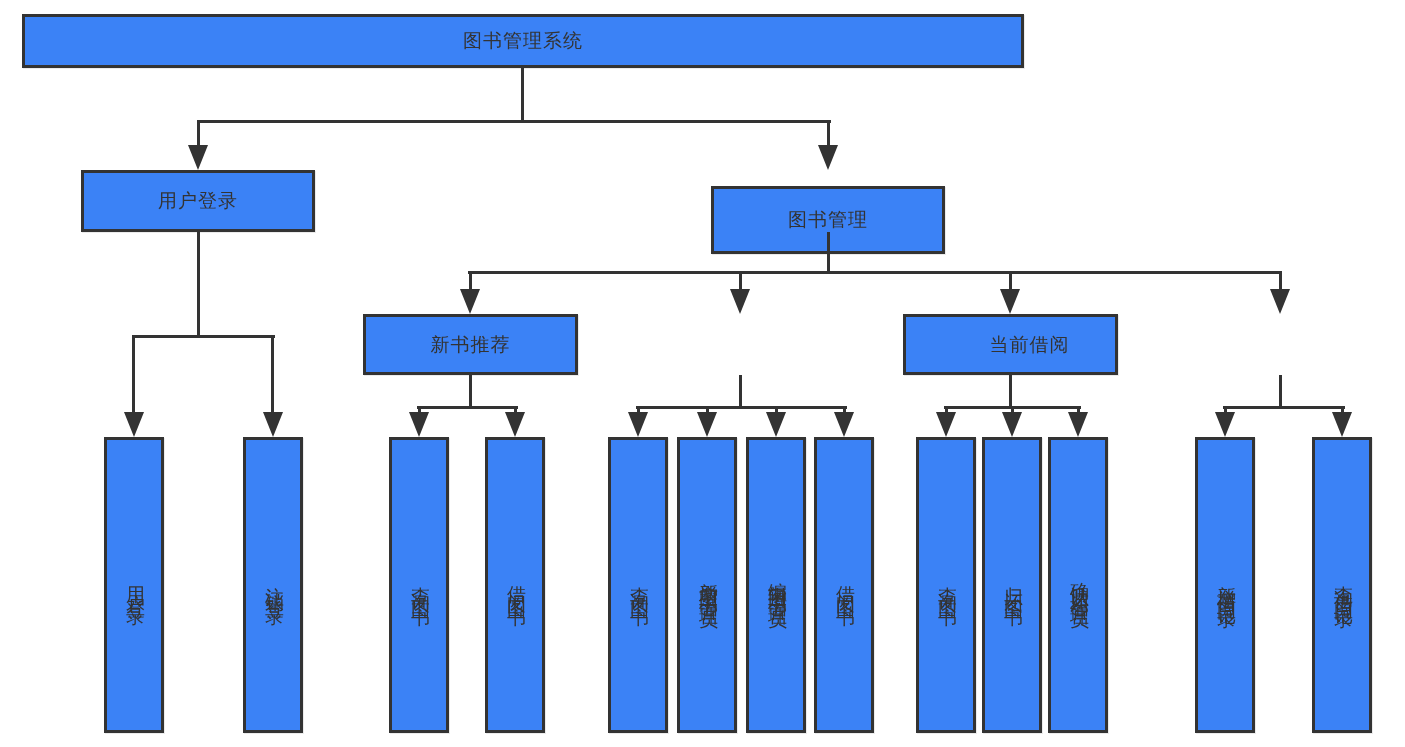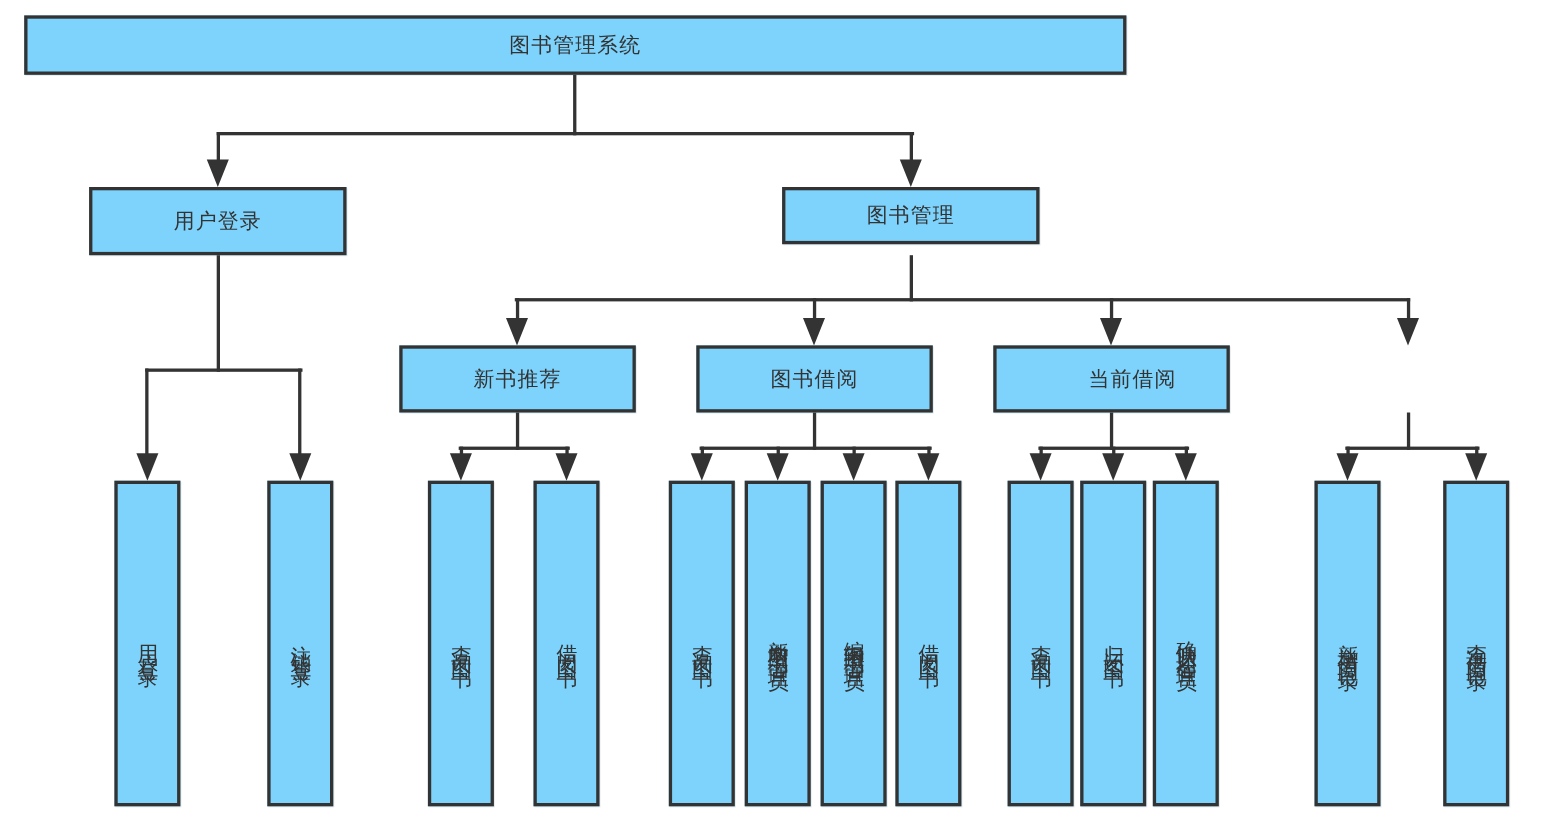--- a/index.html
+++ b/index.html
@@ -11,28 +11,29 @@
     position:relative;
     width:1405px;height:747px;
     background:#ffffff;
     font-family:"Liberation Sans","DejaVu Sans",sans-serif;
     overflow:hidden;
   }
   .nodebox{
     position:absolute;
     box-sizing:border-box;
     border:3px solid var(--line);
-    background:#7dd3fc;
+    background:#3b82f6;
     display:flex;
     align-items:center;
     justify-content:center;
     color:var(--text);
     font-size:19px;
     letter-spacing:1px;
     box-shadow:1px 1px 0 rgba(0,0,0,0.08);
+    font-family:Liberation Mono, monospace;
   }
   .vbox{
     writing-mode:vertical-rl;
     text-orientation:mixed;
     letter-spacing:7px;
     line-height:1;
     font-size:19px;
   }
   .vline{position:absolute;width:3px;background:var(--line);}
   .hline{position:absolute;height:3px;background:var(--line);}
@@ -59,42 +60,41 @@
   <div class="nodebox" style="left:22px;top:14px;width:1002px;height:54px;">图书管理系统</div>
 
   <div class="vline" style="left:521px;top:68px;height:55px;"></div>
   <div class="hline" style="left:197px;top:120px;width:634px;"></div>
   <div class="vline" style="left:197px;top:120px;height:28px;"></div>
   <div class="arrow" style="left:188px;top:145px;"></div>
   <div class="vline" style="left:827px;top:120px;height:28px;"></div>
   <div class="arrow" style="left:818px;top:145px;"></div>
 
   <div class="nodebox" style="left:81px;top:170px;width:234px;height:62px;">用户登录</div>
-  <div class="nodebox" style="left:711px;top:170px;width:234px;height:52px;">图书管理</div>
+  <div class="nodebox" style="left:711px;top:186px;width:234px;height:68px;">图书管理</div>
 
   <div class="vline" style="left:197px;top:232px;height:106px;"></div>
   <div class="hline" style="left:132px;top:335px;width:143px;"></div>
   <div class="vline" style="left:132px;top:335px;height:80px;"></div>
   <div class="arrow" style="left:124px;top:412px;"></div>
   <div class="vline" style="left:271px;top:335px;height:80px;"></div>
   <div class="arrow" style="left:263px;top:412px;"></div>
 
   <div class="vline" style="left:827px;top:232px;height:42px;"></div>
   <div class="hline" style="left:468px;top:271px;width:814px;"></div>
   <div class="vline" style="left:469px;top:271px;height:21px;"></div>
   <div class="arrow" style="left:460px;top:289px;"></div>
   <div class="vline" style="left:739px;top:271px;height:21px;"></div>
   <div class="arrow" style="left:730px;top:289px;"></div>
   <div class="vline" style="left:1009px;top:271px;height:21px;"></div>
   <div class="arrow" style="left:1000px;top:289px;"></div>
   <div class="vline" style="left:1279px;top:271px;height:21px;"></div>
   <div class="arrow" style="left:1270px;top:289px;"></div>
 
   <div class="nodebox" style="left:363px;top:314px;width:215px;height:61px;">新书推荐</div>
-  <div class="nodebox" style="left:633px;top:314px;width:215px;height:61px;">图书借阅</div>
   <div class="nodebox" style="left:903px;top:314px;width:215px;height:61px;padding-left:38px;">当前借阅</div>
 
   <div class="vline" style="left:469px;top:375px;height:34px;"></div>
   <div class="hline" style="left:417px;top:406px;width:101px;"></div>
   <div class="vline" style="left:418px;top:406px;height:9px;"></div>
   <div class="arrow" style="left:409px;top:412px;"></div>
   <div class="vline" style="left:514px;top:406px;height:9px;"></div>
   <div class="arrow" style="left:505px;top:412px;"></div>
 
   <div class="vline" style="left:739px;top:375px;height:34px;"></div>

